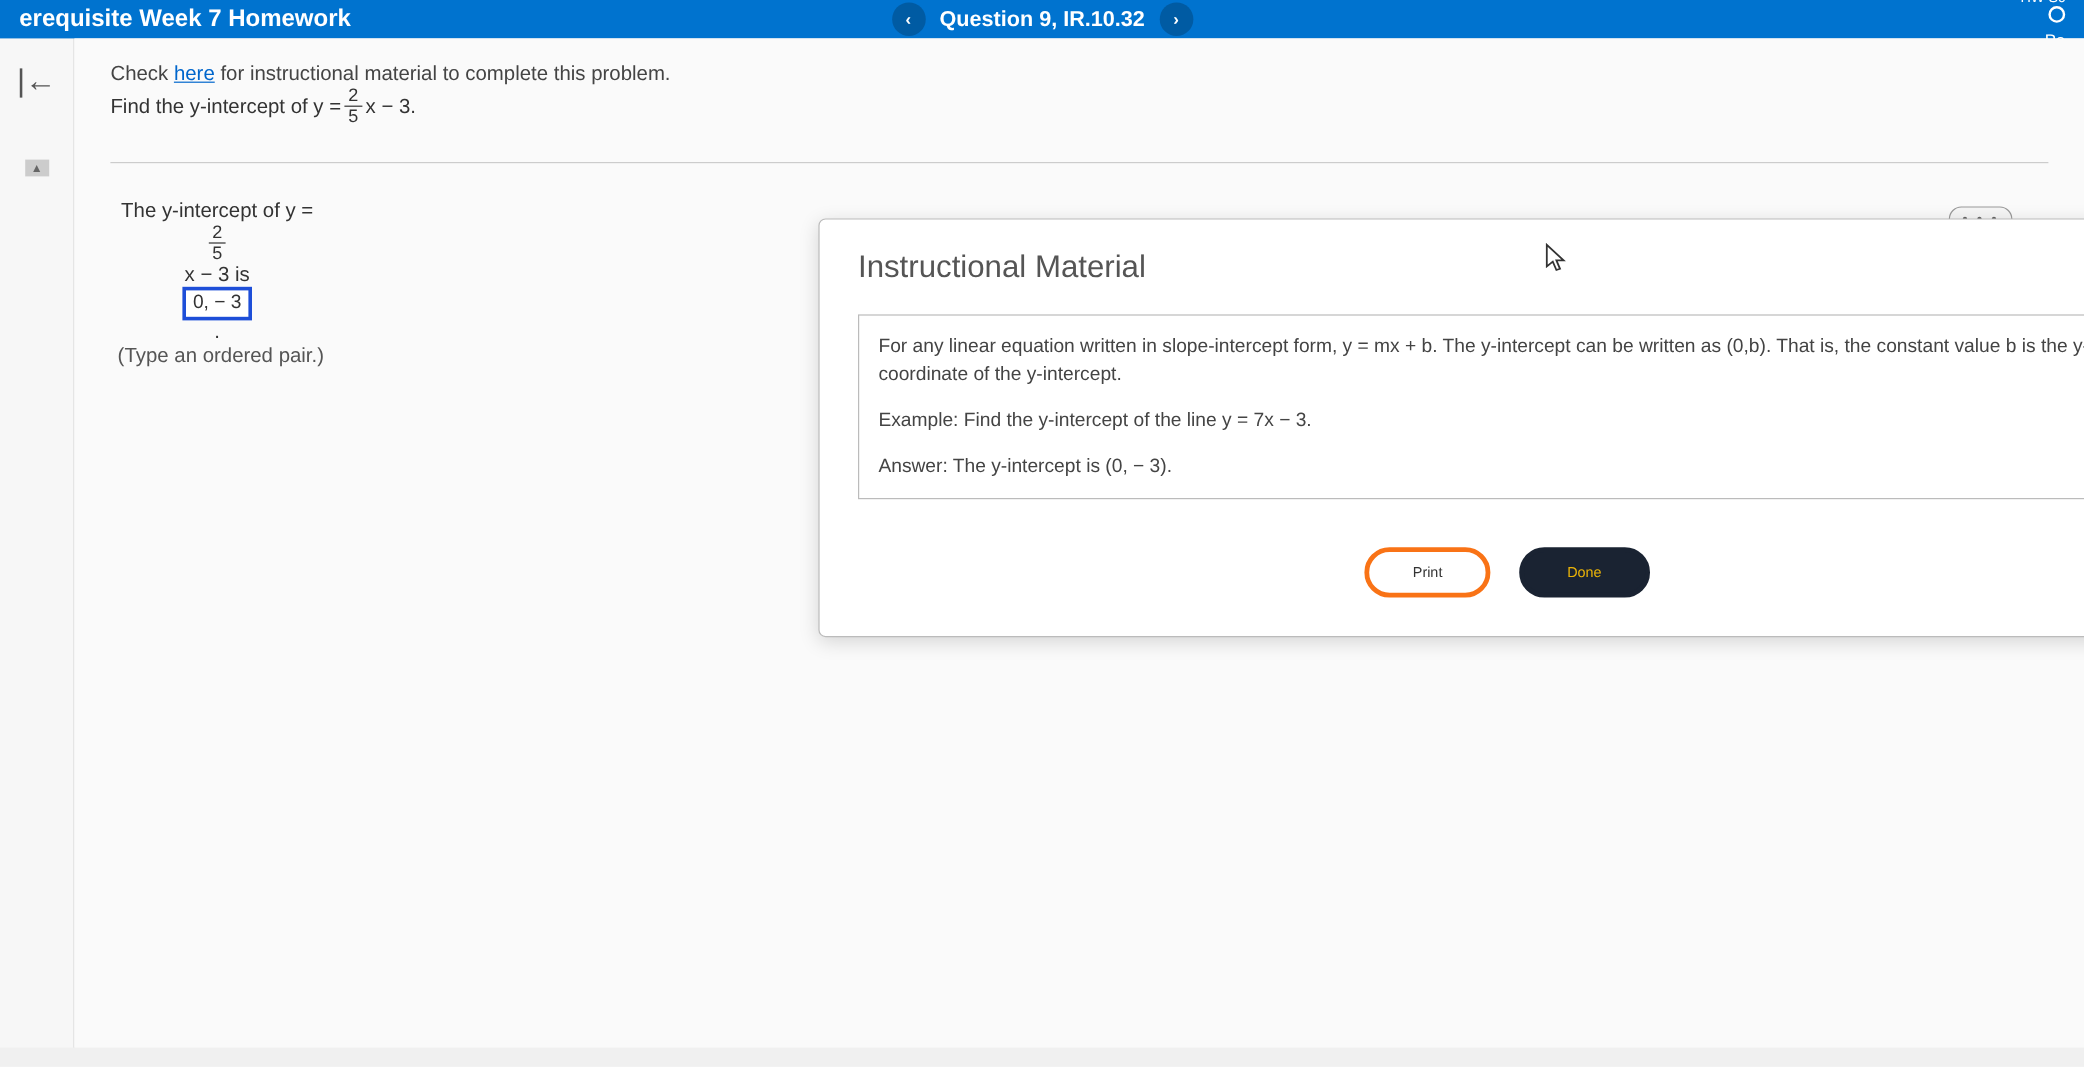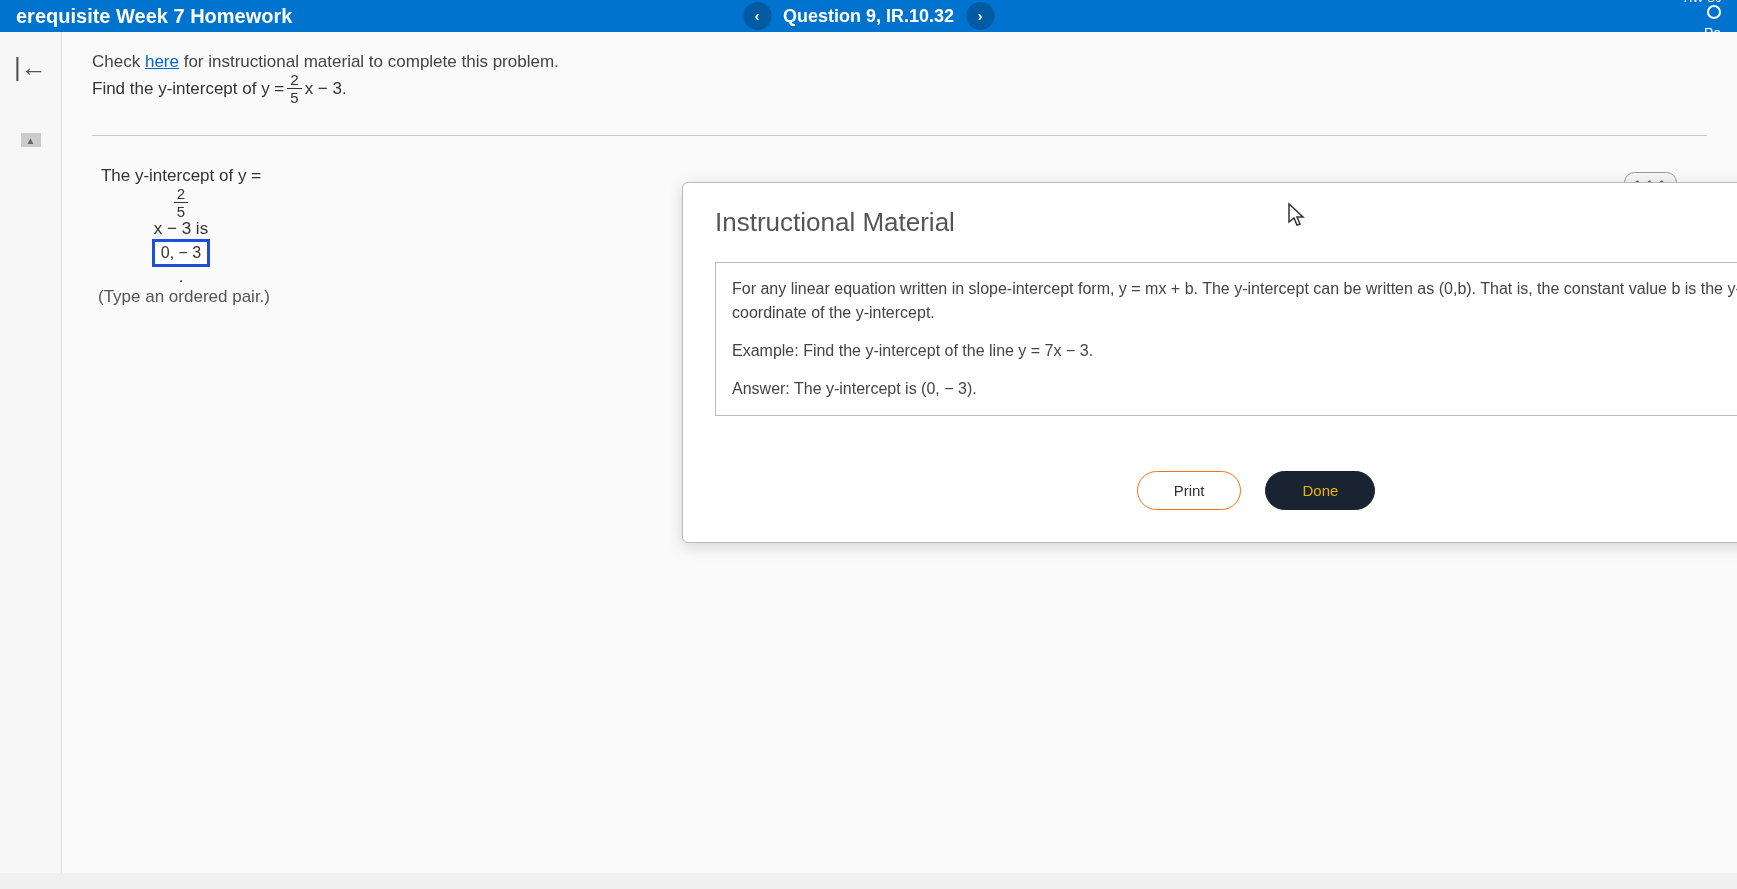--- a/index.html
+++ b/index.html
@@ -232,24 +232,23 @@
     }
     .modal-buttons {
       display: flex;
       justify-content: center;
       gap: 24px;
       margin-top: 40px;
     }
     .btn {
       padding: 10px 36px;
       border-radius: 24px;
-      font-size: 15px;
-      cursor: pointer;
-      border: 1px solid #f97316;
-      margin-top: 15px;
+      font-size: 12px;
+      cursor: pointer;
+      border: 4px solid #f97316;
     }
     .btn-print {
       background: white;
       color: #333;
     }
     .btn-done {
       background: #1a2332;
       color: #eab308;
       border-color: #1a2332;
     }

